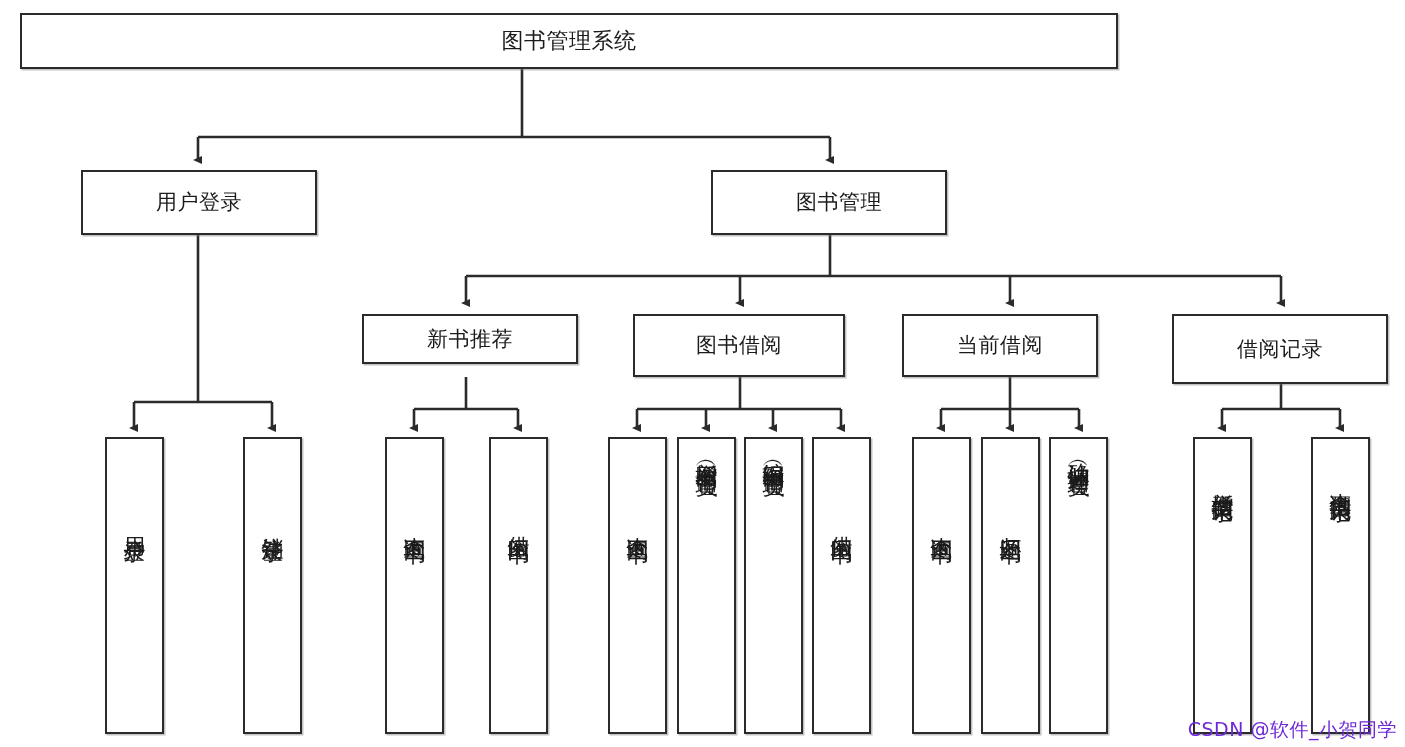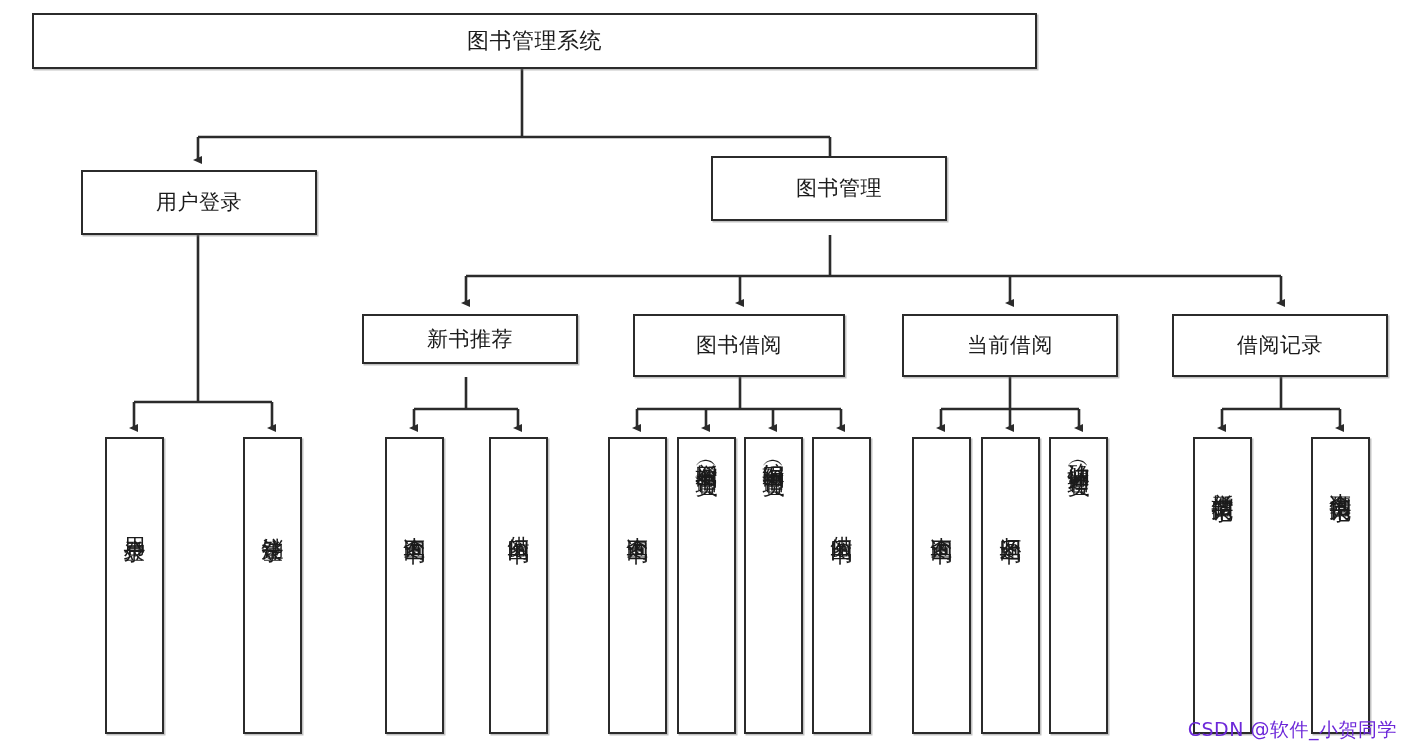--- a/index.html
+++ b/index.html
@@ -108,41 +108,41 @@
       <path d="M1010,409 L1010,428" marker-end="url(#arrow)"></path>
       <path d="M1079,409 L1079,428" marker-end="url(#arrow)"></path>
 
       <path d="M1281,377 L1281,409"></path>
       <path d="M1222,409 L1340,409"></path>
       <path d="M1222,409 L1222,428" marker-end="url(#arrow)"></path>
       <path d="M1340,409 L1340,428" marker-end="url(#arrow)"></path>
     </g>
   </svg>
 
-  <div class="node root" style="left:20px;top:13px;width:1005px;height:56px;margin-left:12px;">
+  <div class="node root" style="left:20px;top:13px;width:1098px;height:56px;">
     <span class="lbl">图书管理系统</span>
   </div>
 
   <div class="node lvl2" style="left:81px;top:170px;width:236px;height:65px;">
     <span class="lbl">用户登录</span>
   </div>
-  <div class="node lvl2" style="left:711px;top:156px;width:236px;height:65px;padding-left:20px;">
+  <div class="node lvl2" style="left:711px;top:170px;width:236px;height:65px;padding-left:20px;">
     <span class="lbl">图书管理</span>
   </div>
 
   <div class="node lvl3" style="left:362px;top:314px;width:216px;height:50px;">
     <span class="lbl">新书推荐</span>
   </div>
   <div class="node lvl3" style="left:633px;top:314px;width:212px;height:63px;">
     <span class="lbl">图书借阅</span>
   </div>
-  <div class="node lvl3" style="left:902px;top:314px;width:216px;height:63px;">
+  <div class="node lvl3" style="left:902px;top:314px;width:196px;height:63px;">
     <span class="lbl">当前借阅</span>
   </div>
-  <div class="node lvl3" style="left:1172px;top:314px;width:216px;height:63px;">
+  <div class="node lvl3" style="left:1172px;top:314px;width:216px;height:70px;">
     <span class="lbl">借阅记录</span>
   </div>
 
   <div class="node leaf mid" style="left:105px;top:437px;width:59px;height:297px;">
     <span class="lbl">用户登录</span>
   </div>
   <div class="node leaf mid" style="left:243px;top:437px;width:59px;height:297px;">
     <span class="lbl">注销登录</span>
   </div>
 

